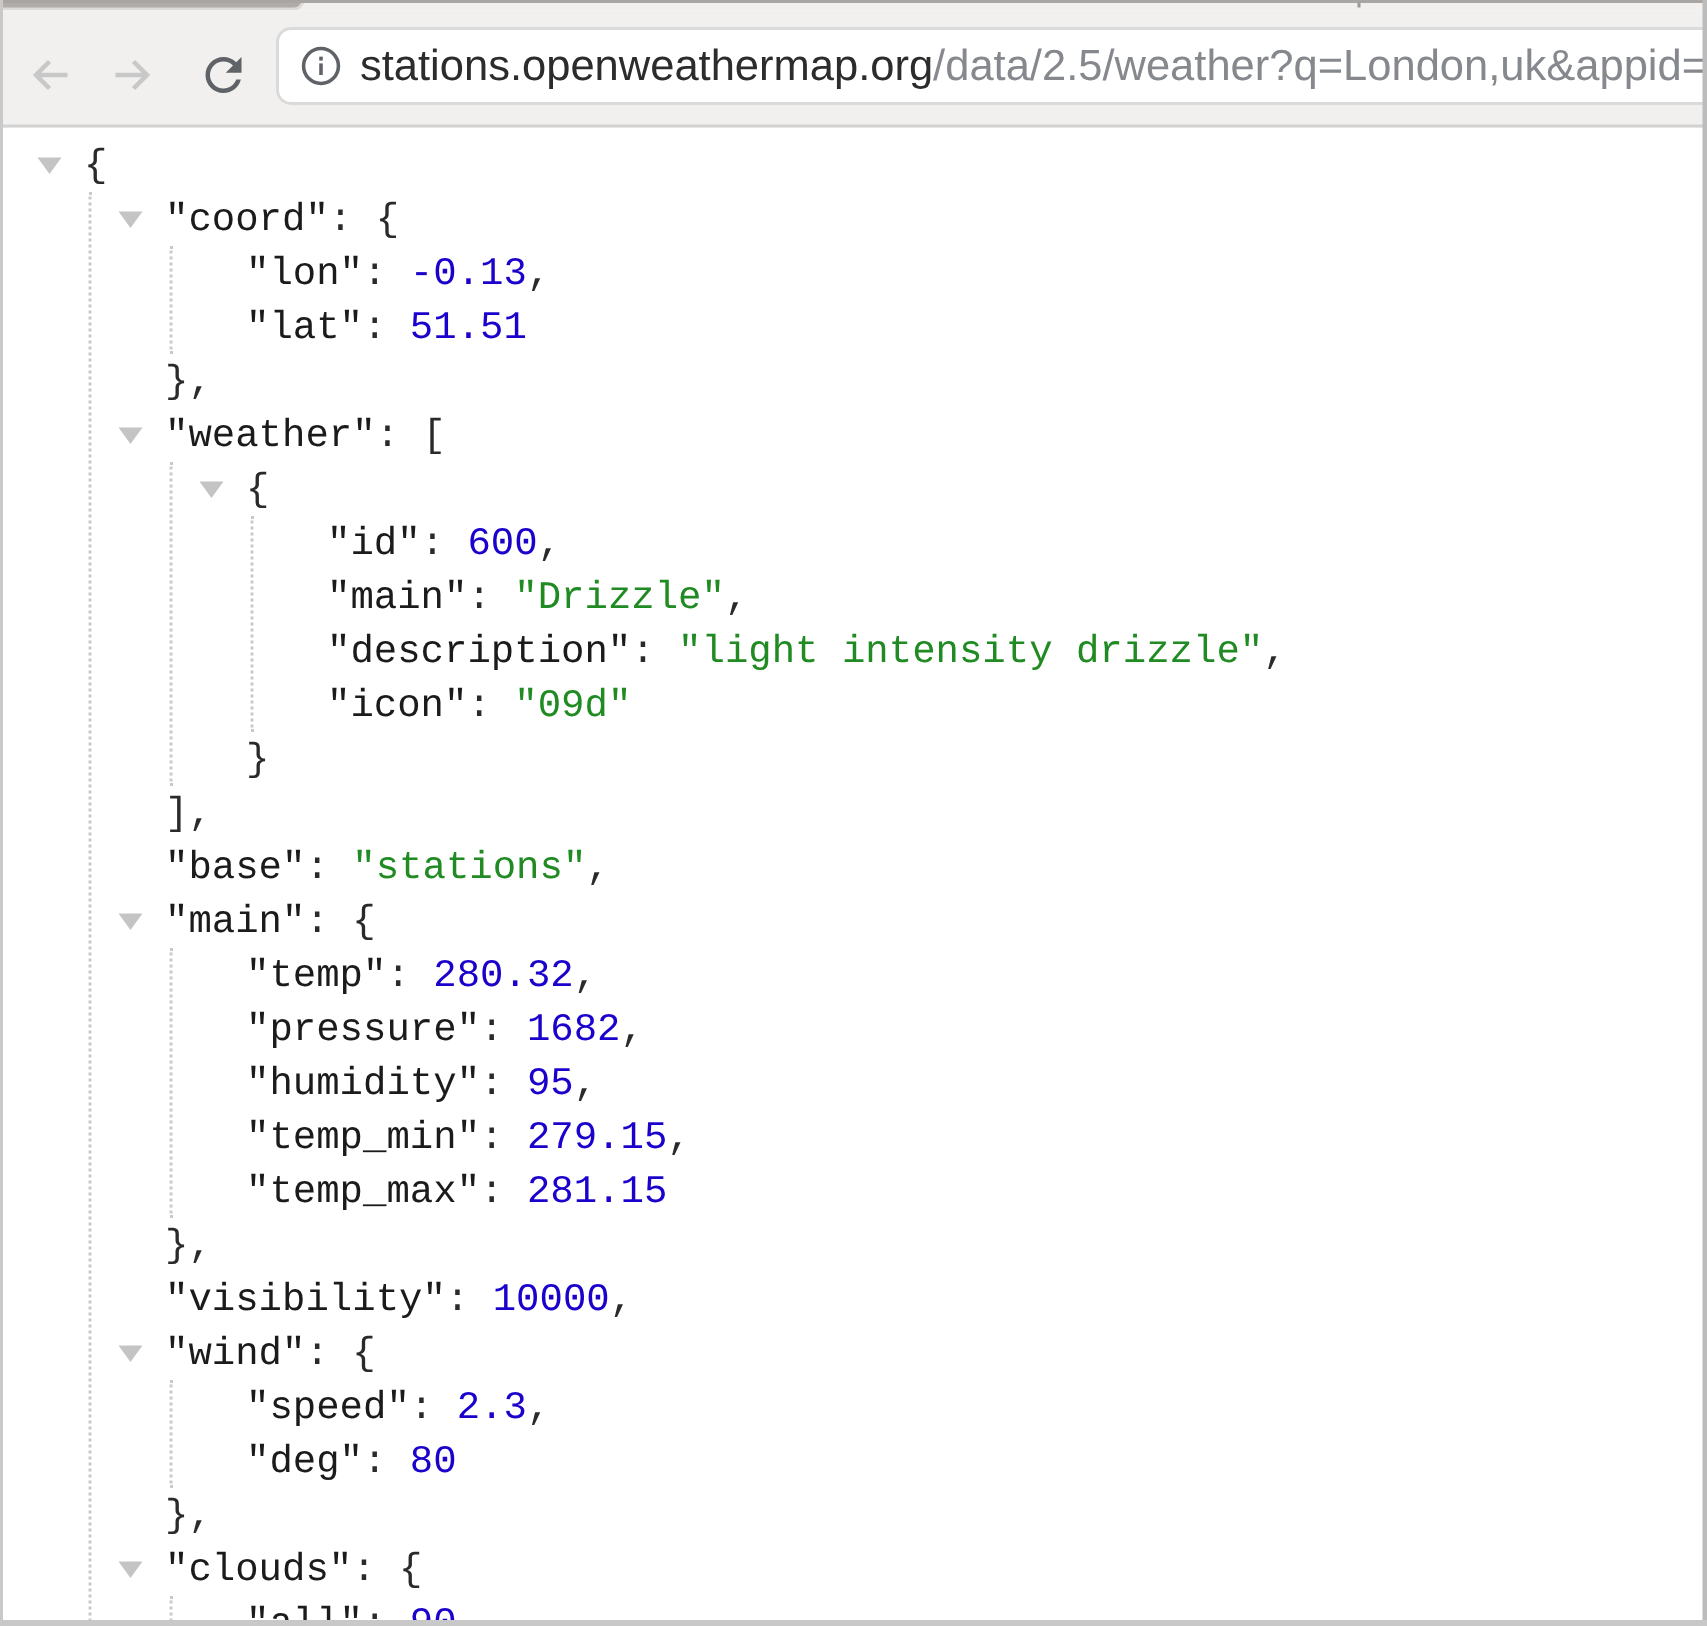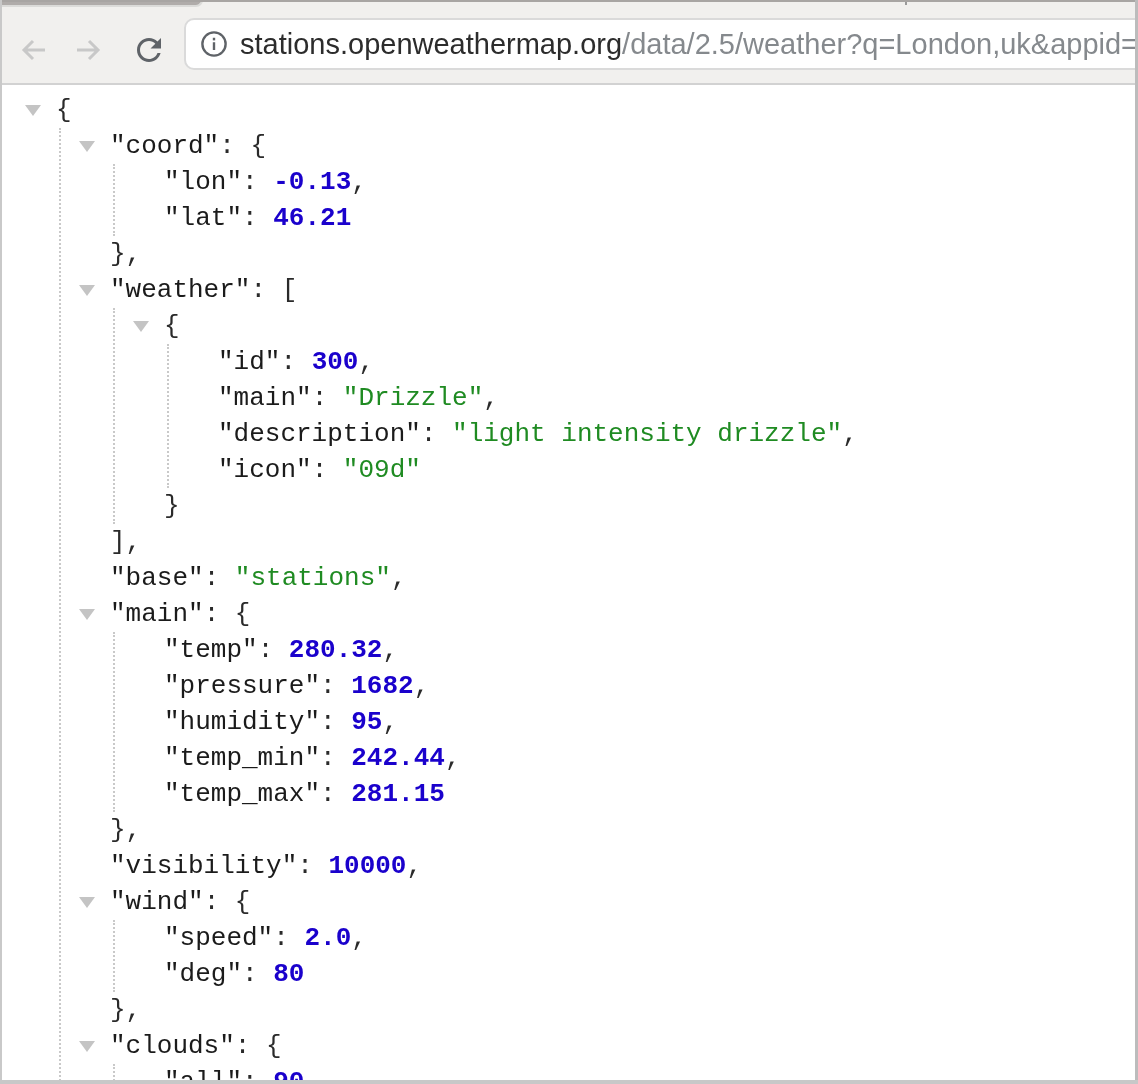--- a/index.html
+++ b/index.html
@@ -30,21 +30,21 @@
   .url-domain{color:var(--c-url-domain);}
   .url-path{color:var(--c-url-path);}
   
   .content{position:absolute;top:85px;left:0;right:0;bottom:0;background:#ffffff;overflow:hidden;z-index:1;}
   .json-tree{position:relative;padding-top:7px;
              font-family:"Liberation Mono","DejaVu Sans Mono",monospace;
              font-size:26px;line-height:36px;}
   .line{position:relative;height:36px;white-space:pre;}
   .tok-k{color:var(--c-key);}
   .tok-p{color:var(--c-punct);}
-  .tok-n{color:var(--c-number);font-weight:bold;}
+  .tok-n{color:var(--c-number);font-weight:normal;}
   .tok-s{color:var(--c-string);}
   .tri{position:absolute;top:13px;width:0;height:0;cursor:pointer;
        border-left:8px solid transparent;border-right:8px solid transparent;
        border-top:11px solid var(--c-triangle);}
   .guide{position:absolute;width:0;border-left:2px dotted var(--c-guide);}
 </style>
 </head>
 <body>
 
 <div class="window">
@@ -73,41 +73,41 @@
       </svg>
       <div class="urltext"><span class="url-domain">stations.openweathermap.org</span><span class="url-path">/data/2.5/weather?q=London,uk&amp;appid=</span></div>
     </div>
   </div>
 
   <div class="content">
     <div class="json-tree" id="json-tree">
         <div class="line" style="padding-left: 56px;"><span class="tri" style="left: 25px;"></span><span class="tok-p">{</span></div>
         <div class="line" style="padding-left: 110px;"><span class="tri" style="left: 79px;"></span><span class="tok-k">"coord"</span><span class="tok-p">: {</span></div>
         <div class="line" style="padding-left: 164px;"><span class="tok-k">"lon"</span><span class="tok-p">: </span><span class="tok-n">-0.13</span><span class="tok-p">,</span></div>
-        <div class="line" style="padding-left: 164px;"><span class="tok-k">"lat"</span><span class="tok-p">: </span><span class="tok-n">46.21</span></div>
+        <div class="line" style="padding-left: 164px;"><span class="tok-k">"lat"</span><span class="tok-p">: </span><span class="tok-n">51.51</span></div>
         <div class="line" style="padding-left: 110px;"><span class="tok-p">},</span></div>
         <div class="line" style="padding-left: 110px;"><span class="tri" style="left: 79px;"></span><span class="tok-k">"weather"</span><span class="tok-p">: [</span></div>
         <div class="line" style="padding-left: 164px;"><span class="tri" style="left: 133px;"></span><span class="tok-p">{</span></div>
-        <div class="line" style="padding-left: 218px;"><span class="tok-k">"id"</span><span class="tok-p">: </span><span class="tok-n">300</span><span class="tok-p">,</span></div>
+        <div class="line" style="padding-left: 218px;"><span class="tok-k">"id"</span><span class="tok-p">: </span><span class="tok-n">600</span><span class="tok-p">,</span></div>
         <div class="line" style="padding-left: 218px;"><span class="tok-k">"main"</span><span class="tok-p">: </span><span class="tok-s">"Drizzle"</span><span class="tok-p">,</span></div>
         <div class="line" style="padding-left: 218px;"><span class="tok-k">"description"</span><span class="tok-p">: </span><span class="tok-s">"light intensity drizzle"</span><span class="tok-p">,</span></div>
         <div class="line" style="padding-left: 218px;"><span class="tok-k">"icon"</span><span class="tok-p">: </span><span class="tok-s">"09d"</span></div>
         <div class="line" style="padding-left: 164px;"><span class="tok-p">}</span></div>
         <div class="line" style="padding-left: 110px;"><span class="tok-p">],</span></div>
         <div class="line" style="padding-left: 110px;"><span class="tok-k">"base"</span><span class="tok-p">: </span><span class="tok-s">"stations"</span><span class="tok-p">,</span></div>
         <div class="line" style="padding-left: 110px;"><span class="tri" style="left: 79px;"></span><span class="tok-k">"main"</span><span class="tok-p">: {</span></div>
         <div class="line" style="padding-left: 164px;"><span class="tok-k">"temp"</span><span class="tok-p">: </span><span class="tok-n">280.32</span><span class="tok-p">,</span></div>
         <div class="line" style="padding-left: 164px;"><span class="tok-k">"pressure"</span><span class="tok-p">: </span><span class="tok-n">1682</span><span class="tok-p">,</span></div>
         <div class="line" style="padding-left: 164px;"><span class="tok-k">"humidity"</span><span class="tok-p">: </span><span class="tok-n">95</span><span class="tok-p">,</span></div>
-        <div class="line" style="padding-left: 164px;"><span class="tok-k">"temp_min"</span><span class="tok-p">: </span><span class="tok-n">242.44</span><span class="tok-p">,</span></div>
+        <div class="line" style="padding-left: 164px;"><span class="tok-k">"temp_min"</span><span class="tok-p">: </span><span class="tok-n">279.15</span><span class="tok-p">,</span></div>
         <div class="line" style="padding-left: 164px;"><span class="tok-k">"temp_max"</span><span class="tok-p">: </span><span class="tok-n">281.15</span></div>
         <div class="line" style="padding-left: 110px;"><span class="tok-p">},</span></div>
         <div class="line" style="padding-left: 110px;"><span class="tok-k">"visibility"</span><span class="tok-p">: </span><span class="tok-n">10000</span><span class="tok-p">,</span></div>
         <div class="line" style="padding-left: 110px;"><span class="tri" style="left: 79px;"></span><span class="tok-k">"wind"</span><span class="tok-p">: {</span></div>
-        <div class="line" style="padding-left: 164px;"><span class="tok-k">"speed"</span><span class="tok-p">: </span><span class="tok-n">2.0</span><span class="tok-p">,</span></div>
+        <div class="line" style="padding-left: 164px;"><span class="tok-k">"speed"</span><span class="tok-p">: </span><span class="tok-n">2.3</span><span class="tok-p">,</span></div>
         <div class="line" style="padding-left: 164px;"><span class="tok-k">"deg"</span><span class="tok-p">: </span><span class="tok-n">80</span></div>
         <div class="line" style="padding-left: 110px;"><span class="tok-p">},</span></div>
         <div class="line" style="padding-left: 110px;"><span class="tri" style="left: 79px;"></span><span class="tok-k">"clouds"</span><span class="tok-p">: {</span></div>
         <div class="line" style="padding-left: 164px;"><span class="tok-k">"all"</span><span class="tok-p">: </span><span class="tok-n">90</span></div>
         <div class="guide" style="left: 59px; top: 43px; height: 1032px;"></div>
         <div class="guide" style="left: 113px; top: 79px; height: 72px;"></div>
         <div class="guide" style="left: 113px; top: 223px; height: 216px;"></div>
         <div class="guide" style="left: 167px; top: 259px; height: 144px;"></div>
         <div class="guide" style="left: 113px; top: 547px; height: 180px;"></div>
         <div class="guide" style="left: 113px; top: 835px; height: 72px;"></div>

